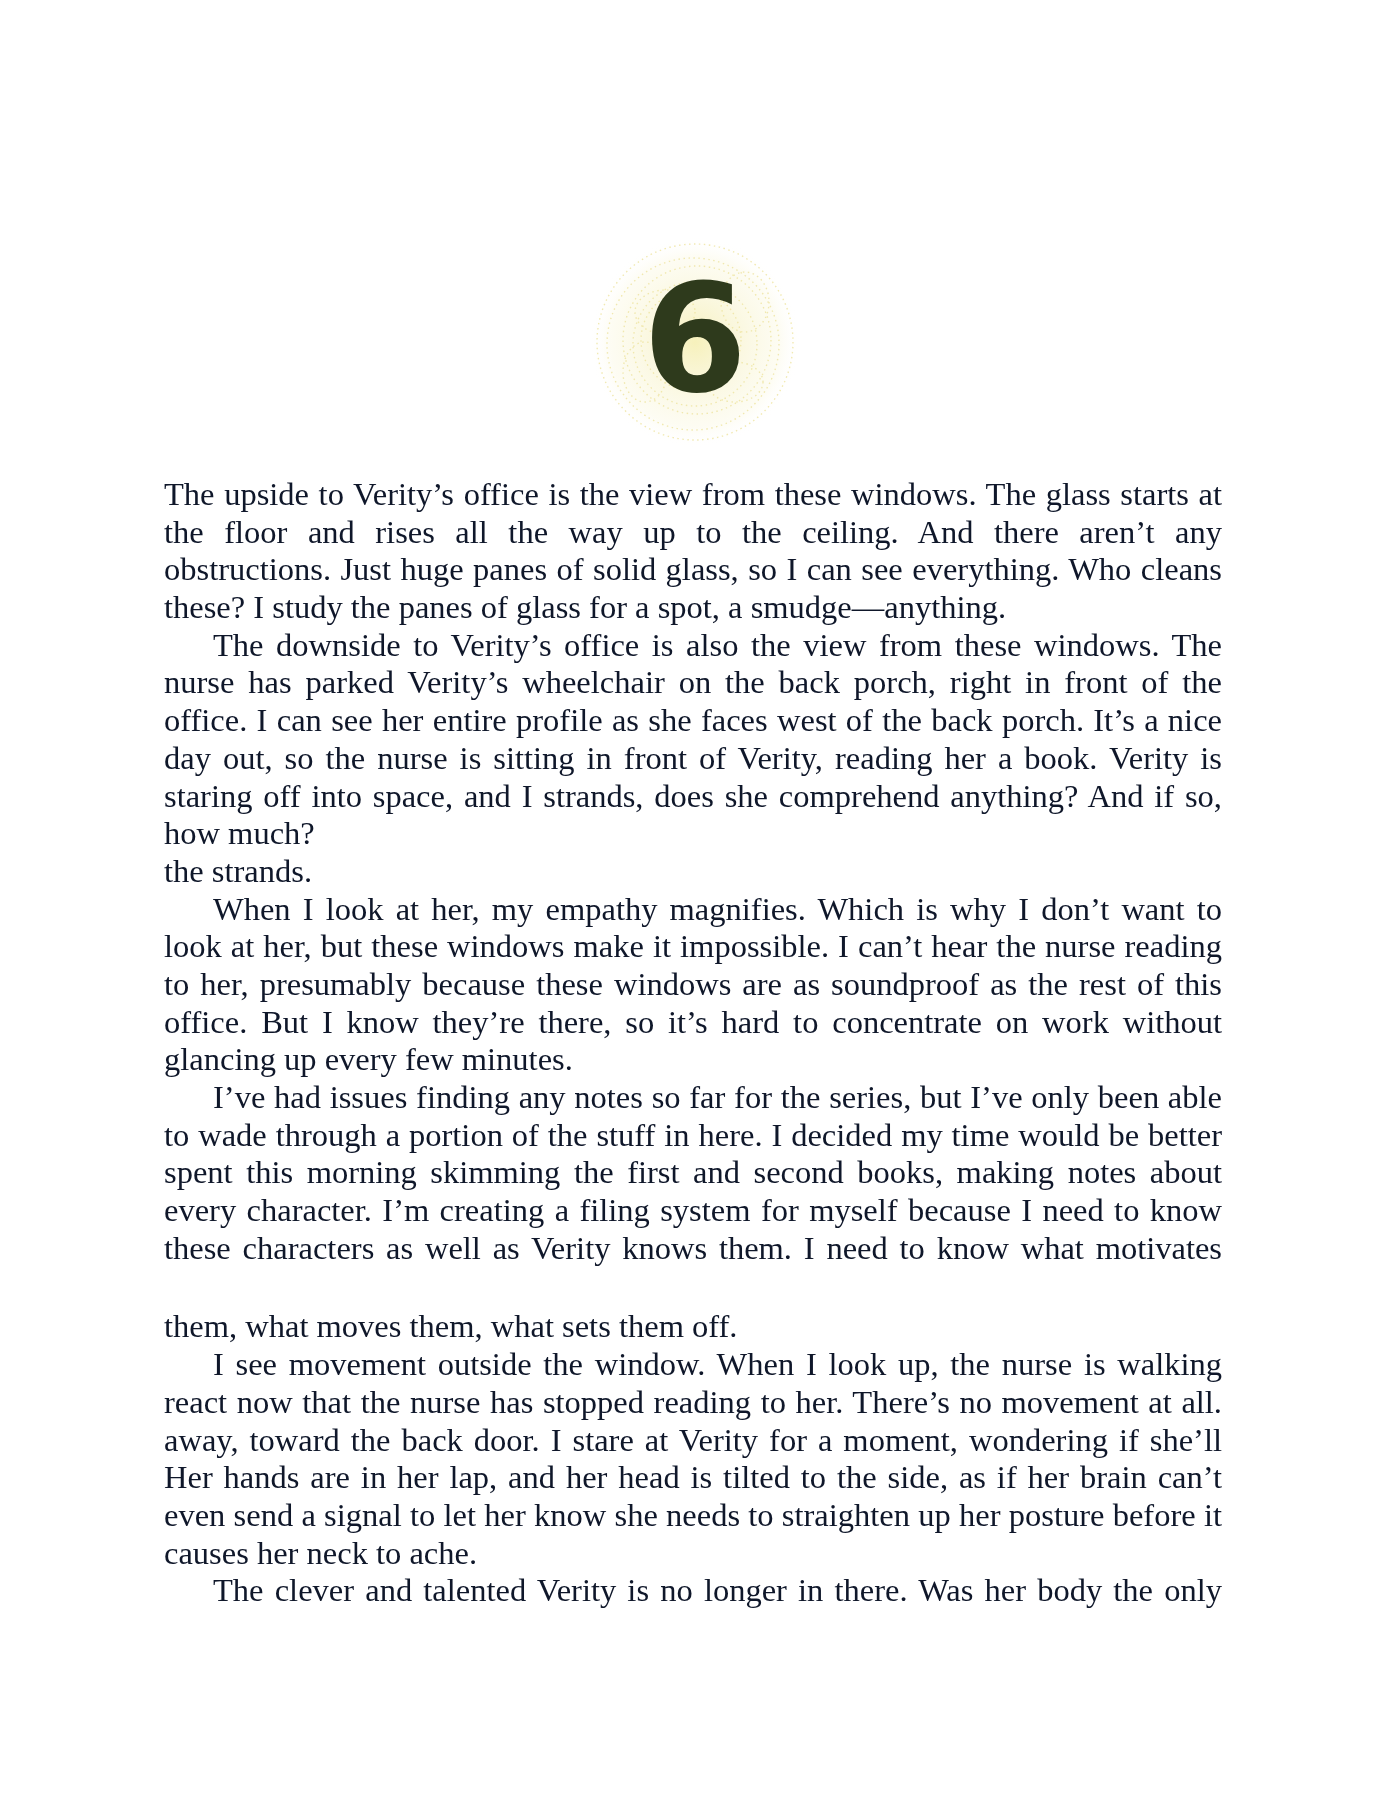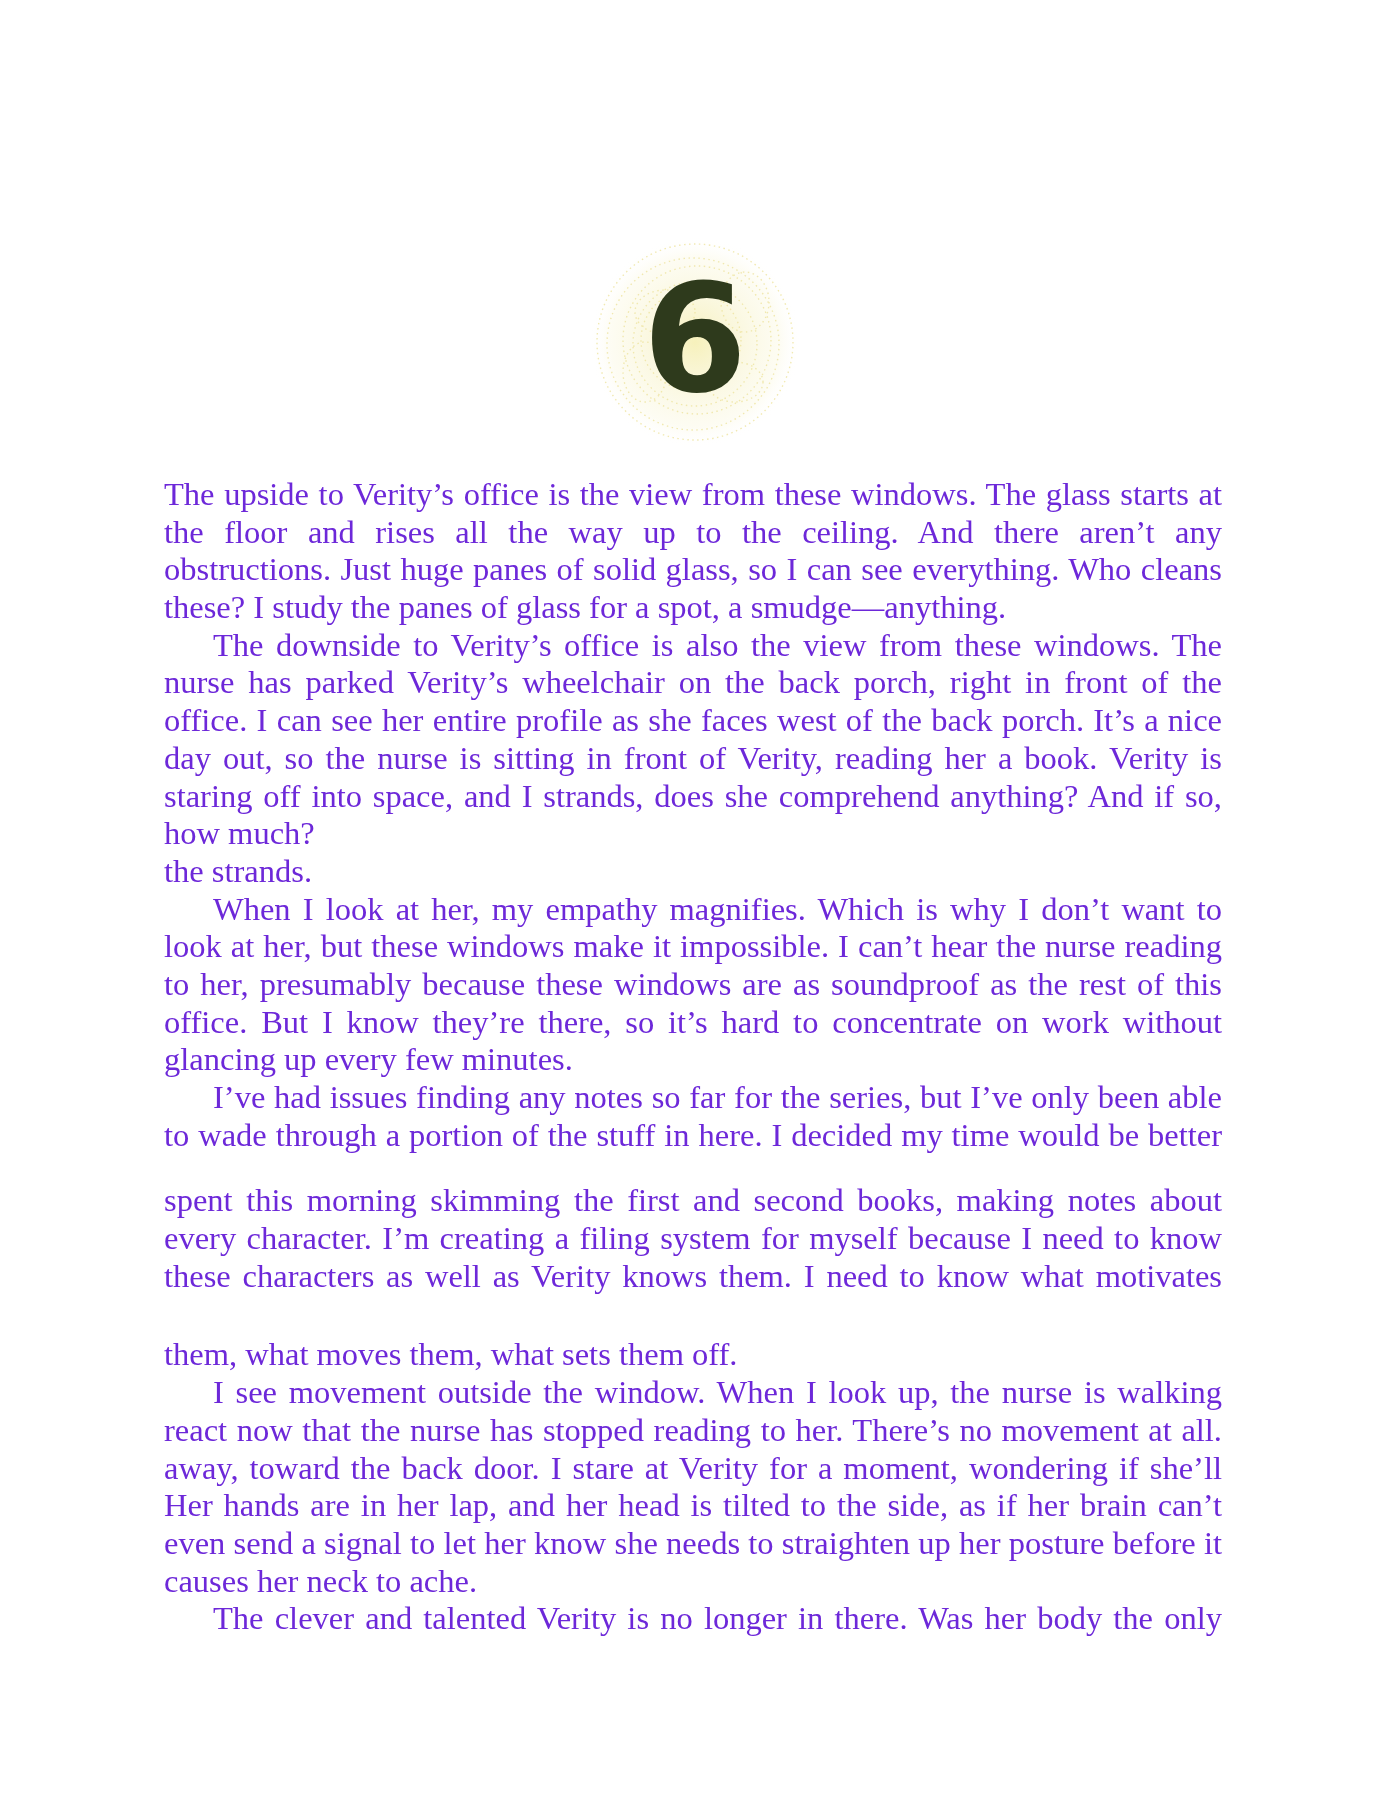--- a/index.html
+++ b/index.html
@@ -51,21 +51,21 @@
     }
     
     .body-text {
       position: absolute;
       left: 164px;
       top: 476px;
       width: 1058px;
       font-family: "Liberation Serif", "DejaVu Serif", serif;
       font-size: 32.5px;
       line-height: 37.7px;
-      color: #6d28d9;
+      color: #0f172a;
     }
     .line {
       display: block;
       white-space: nowrap;
       text-align: justify;
       text-align-last: justify;
       height: 37.7px;
       overflow: visible;
     }
     .line.last {
@@ -129,21 +129,21 @@
       <div>
         <div class="line indent" style="white-space: normal;"><span>When I look at her, my empathy magnifies. Which is why I don’t want to</span></div>
         <div class="line" style="white-space: normal;"><span>look at her, but these windows make it impossible. I can’t hear the nurse reading</span></div>
         <div class="line" style="white-space: normal;"><span>to her, presumably because these windows are as soundproof as the rest of this</span></div>
         <div class="line" style="white-space: normal;"><span>office. But I know they’re there, so it’s hard to concentrate on work without</span></div>
         <div class="line last" style="white-space: normal;"><span>glancing up every few minutes.</span></div>
       </div>
       <div>
         <div class="line indent" style="white-space: normal;"><span>I’ve had issues finding any notes so far for the series, but I’ve only been able</span></div>
         <div class="line" style="white-space: normal;"><span>to wade through a portion of the stuff in here. I decided my time would be better</span></div>
-        <div class="line" style="white-space: normal; margin-top: 28px;"><span>spent this morning skimming the first and second books, making notes about</span></div>
+        <div class="line" style="white-space: normal;"><span>spent this morning skimming the first and second books, making notes about</span></div>
         <div class="line" style="white-space: normal;"><span>every character. I’m creating a filing system for myself because I need to know</span></div>
         <div class="line" style="white-space: normal;"><span>these characters as well as Verity knows them. I need to know what motivates</span></div>
         <div class="line last" style="white-space: normal; margin-top: 41px;"><span>them, what moves them, what sets them off.</span></div>
       </div>
       <div>
         <div class="line indent" style="white-space: normal;"><span>I see movement outside the window. When I look up, the nurse is walking</span></div>
         <div class="line" style="white-space: normal;"><span>react now that the nurse has stopped reading to her. There’s no movement at all.</span></div>
         <div class="line" style="white-space: normal;"><span>away, toward the back door. I stare at Verity for a moment, wondering if she’ll</span></div>
         <div class="line" style="white-space: normal;"><span>Her hands are in her lap, and her head is tilted to the side, as if her brain can’t</span></div>
         <div class="line" style="white-space: normal;"><span>even send a signal to let her know she needs to straighten up her posture before it</span></div>

